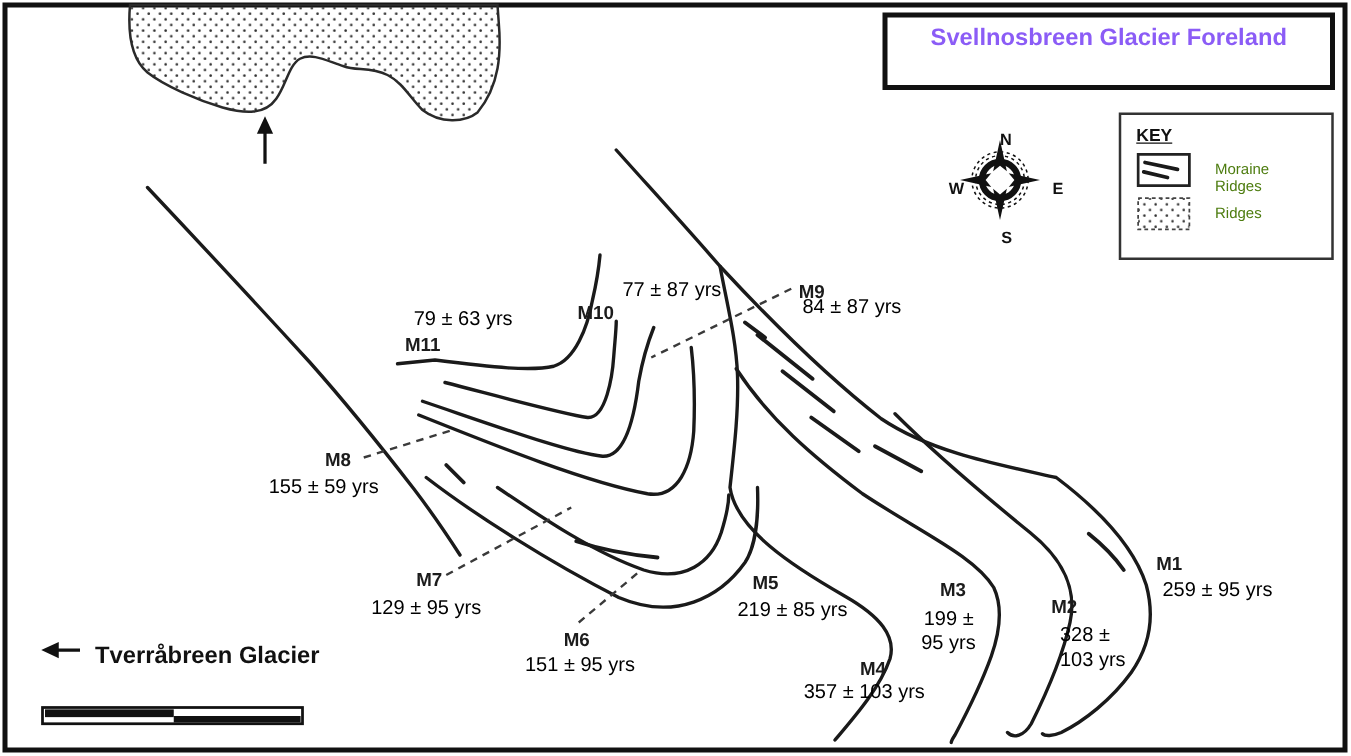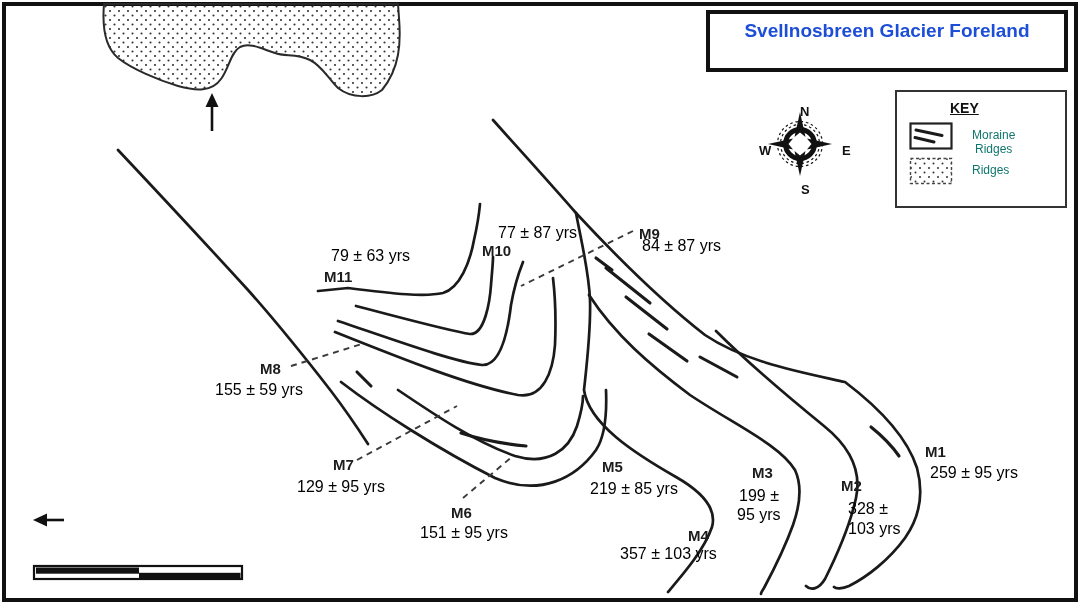--- a/index.html
+++ b/index.html
@@ -6,26 +6,26 @@
   #stage{position:relative;width:1081px;height:605px;background:#fff;overflow:hidden;
          font-family:"Liberation Sans",sans-serif;}
   #map-frame{position:absolute;left:2px;top:2px;right:3px;bottom:3px;border:4px solid #111;background:#fff;}
   #art{position:absolute;left:-6px;top:-6px;}
   .lbl{position:absolute;white-space:nowrap;color:#1c1c1c;}
   .mid{font-weight:bold;font-size:15px;}
   .mage{font-size:16px;color:#000000;}
   .big{font-weight:bold;font-size:20px;color:#111;}
   #title-box{position:absolute;left:700px;top:4px;width:362px;height:62px;border:4px solid #111;
              background:#fff;text-align:center;box-sizing:border-box;padding-top:4px;}
-  #title-box div{font-weight:bold;font-size:19px;line-height:26px;color:#1d4ed8;}
+  #title-box div{font-weight:bold;font-size:19px;line-height:26px;color:#8b5cf6;}
   #key-box{position:absolute;left:889px;top:84px;width:168px;height:114px;border:2.5px solid #333;background:#fff;}
   #key-title{position:absolute;left:12px;top:8px;font-weight:bold;font-size:14px;
-             text-decoration:underline;color:#111;margin-left:41px;}
+             text-decoration:underline;color:#111;}
   .key-row{position:absolute;left:12px;}
-  .key-label{position:absolute;left:63px;top:6px;font-size:12px;color:#0f766e;text-align:center;}
+  .key-label{position:absolute;left:63px;top:6px;font-size:12px;color:#4d7c0f;}
   #scale-label{position:absolute;left:251px;top:598px;font-weight:normal;font-size:13px;color:#701a75;}
   .compass-letter{position:absolute;font-weight:bold;font-size:13px;color:#111;}
 </style>
 </head>
 <body>
 
 <div id="stage">
   <div id="map-frame">
 
     <svg id="art" width="1081" height="605" viewBox="0 0 1081 605">
@@ -105,51 +105,52 @@
         </g>
       </g>
 
       <g>
         <rect x="34" y="566" width="208" height="13" fill="#fff" stroke="#111" stroke-width="2.2"></rect>
         <rect x="36" y="567.5" width="103" height="6.2" fill="#111"></rect>
         <rect x="139" y="572.8" width="101.5" height="5.2" fill="#111"></rect>
       </g>
     </svg>
 
+    <div class="lbl big" style="left:70px;top:508px;font-size:19px">Tverråbreen Glacier</div>
 
     <div id="scale-label">400 m</div>
 
     <div class="compass-letter" style="left:794px;top:98px">N</div>
     <div class="compass-letter" style="left:836px;top:137px">E</div>
     <div class="compass-letter" style="left:795px;top:176px">S</div>
     <div class="compass-letter" style="left:753px;top:137px">W</div>
 
     <div class="lbl mage" style="left:325px;top:241px">79 ± 63 yrs</div>
     <div class="lbl mid" style="left:318px;top:262px">M11</div>
 
     <div class="lbl mage" style="left:492px;top:218px">77 ± 87 yrs</div>
-    <div class="lbl mid" style="left:476px;top:236px">M10</div>
+    <div class="lbl mid" style="left:456px;top:236px">M10</div>
 
     <div class="lbl mid" style="left:633px;top:219px">M9</div>
     <div class="lbl mage" style="left:636px;top:231px">84 ± 87 yrs</div>
 
     <div class="lbl mid" style="left:254px;top:354px">M8</div>
     <div class="lbl mage" style="left:209px;top:375px">155 ± 59 yrs</div>
 
     <div class="lbl mid" style="left:327px;top:450px">M7</div>
     <div class="lbl mage" style="left:291px;top:472px">129 ± 95 yrs</div>
 
     <div class="lbl mid" style="left:445px;top:498px">M6</div>
     <div class="lbl mage" style="left:414px;top:518px">151 ± 95 yrs</div>
 
     <div class="lbl mid" style="left:596px;top:452px">M5</div>
     <div class="lbl mage" style="left:584px;top:474px">219 ± 85 yrs</div>
 
     <div class="lbl mid" style="left:682px;top:521px">M4</div>
-    <div class="lbl mage" style="left:614px;top:539px">357 ± 103 yrs</div>
+    <div class="lbl mage" style="left:637px;top:539px">357 ± 103 yrs</div>
 
     <div class="lbl mid" style="left:746px;top:458px">M3</div>
     <div class="lbl mage" style="left:733px;top:481px">199 ±</div>
     <div class="lbl mage" style="left:731px;top:500px">95 yrs</div>
 
     <div class="lbl mid" style="left:835px;top:471px">M2</div>
     <div class="lbl mage" style="left:842px;top:494px">328 ±</div>
     <div class="lbl mage" style="left:842px;top:514px">103 yrs</div>
 
     <div class="lbl mid" style="left:919px;top:437px">M1</div>

